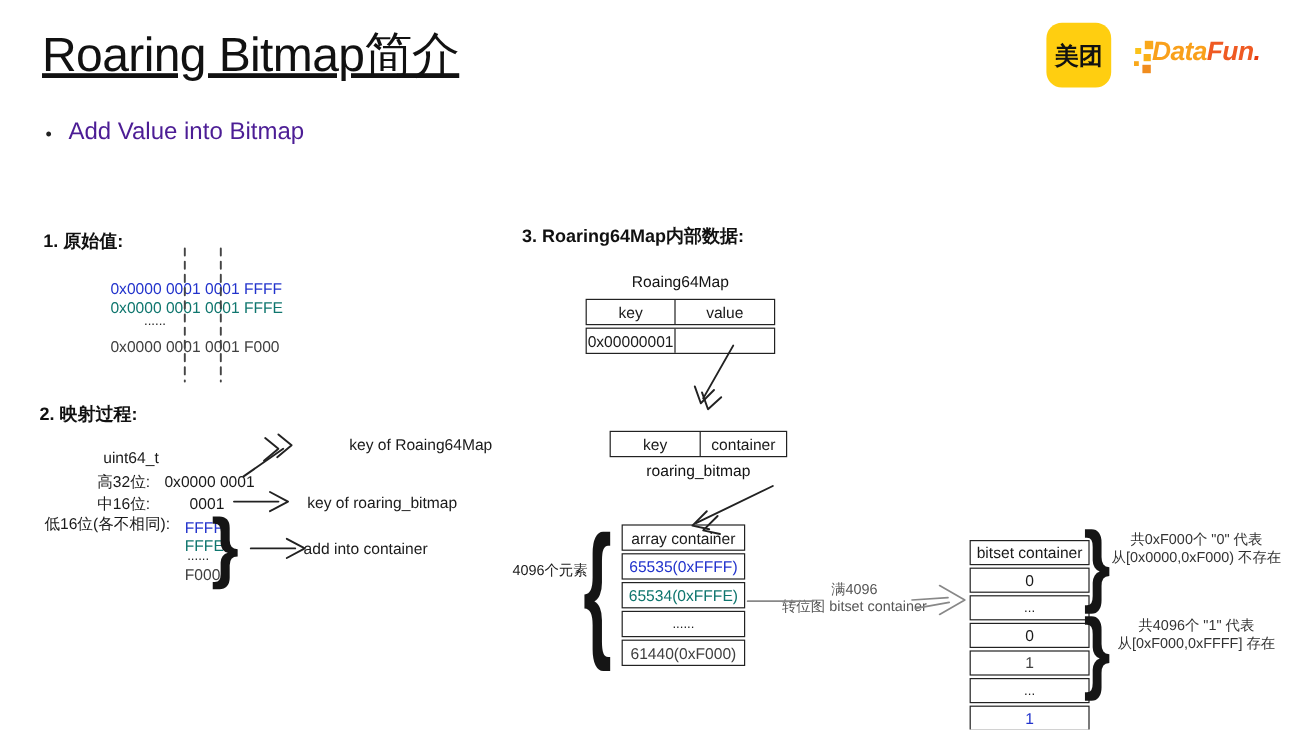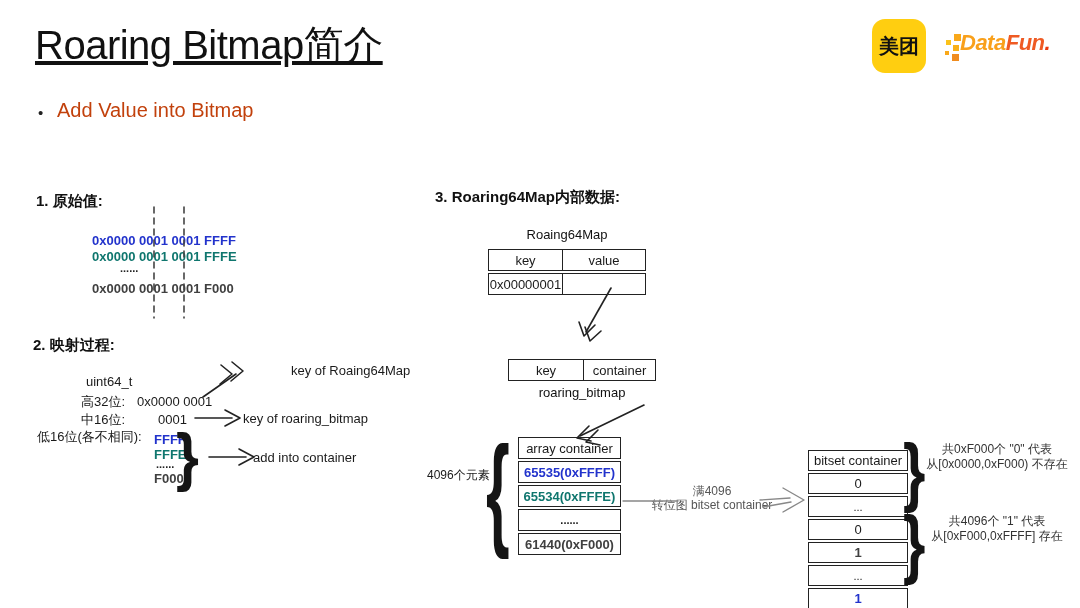--- a/index.html
+++ b/index.html
@@ -6,38 +6,38 @@
   body { background:#fff; }
   .slide {
     position:relative; width:1080px; height:608px; background:#ffffff;
     font-family:"Liberation Sans","DejaVu Sans",sans-serif; color:#1a1a1a; overflow:hidden;
   }
   .abs { position:absolute; }
 
   
   .title { left:35px; top:18px; font-size:40px; font-weight:500; color:#111; letter-spacing:-0.5px;text-decoration:underline; }
   .bullet-dot { left:38px; top:104px; font-size:15px; color:#222; }
-  .bullet-text { left:57px; top:99px; font-size:20px; color:#c2410c; }
+  .bullet-text { left:57px; top:99px; font-size:20px; color:#4c1d95; }
   .meituan { left:872px; top:19px; width:54px; height:54px; background:#ffce10; border-radius:13px;
              display:flex; align-items:center; justify-content:center; font-size:20px; font-weight:bold; color:#111; }
   .datafun { left:944px; top:28px; height:38px; }
   .datafun .word { position:absolute; left:16px; top:2px; font-size:22px; font-weight:bold; font-style:italic; letter-spacing:-0.5px; }
   .px { position:absolute; }
 
   
   .h-sec { font-size:15px; font-weight:bold; color:#111; }
 
   
   .t13 { font-size:13px; }
   .t12 { font-size:12px; }
   .blue { color:#2233cc; }
   .red { color:#0f766e; }
   .green { color:#404040; }
   .gray { color:#555; }
-  .bold { font-weight:bold; }
+  .bold { font-weight:normal; }
 
   
   .tbl { position:absolute; }
   .tbl .trow { display:flex; border:1.5px solid #222; background:#fff; height:22px; align-items:stretch; }
   .tbl .trow + .trow { margin-top:2px; }
   .tbl .tcell { flex:1; display:flex; align-items:center; justify-content:center; font-size:13px; white-space:nowrap; }
   .tbl .tcell + .tcell { border-left:1.5px solid #222; }
   .tbl .k74 { flex:0 0 73px; }
   .tbl .k75 { flex:0 0 74px; }
   .tbl-title { position:absolute; font-size:13px; text-align:center; color:#111; }
@@ -84,21 +84,21 @@
   <div class="abs t13" style="left:137px;top:394px;">0x0000 0001</div>
   <div class="abs t13" style="left:81px;top:411px;">中16位:</div>
   <div class="abs t13" style="left:158px;top:412px;">0001</div>
   <div class="abs t13" style="left:37px;top:428px;">低16位(各不相同):</div>
   <div class="abs t13 bold blue" style="left:154px;top:432px;">FFFF</div>
   <div class="abs t13 bold red" style="left:154px;top:447px;">FFFE</div>
   <div class="abs bold" style="left:156px;top:458px;font-size:11px;color:#222;">......</div>
   <div class="abs t13 bold green" style="left:154px;top:471px;">F000</div>
   <div class="brace" style="left:176px;top:424px;font-size:62px;line-height:62px;transform:scale(0.95,1.05);">}</div>
   <div class="abs t13" style="left:247px;top:363px;padding-left:44px;">key of Roaing64Map</div>
-  <div class="abs t13" style="left:243px;top:411px;">key of roaring_bitmap</div>
+  <div class="abs t13" style="left:256px;top:411px;">key of roaring_bitmap</div>
   <div class="abs t13" style="left:253px;top:450px;">add into container</div>
 
   <div class="abs h-sec" style="left:435px;top:188px;">3. Roaring64Map内部数据:</div>
 
   <div class="tbl-title" style="left:488px;top:227px;width:158px;">Roaing64Map</div>
   <div class="tbl" style="left:488px;top:249px;width:158px;">
     <div class="trow">
       <div class="tcell k74">key</div>
       <div class="tcell">value</div>
     </div>

